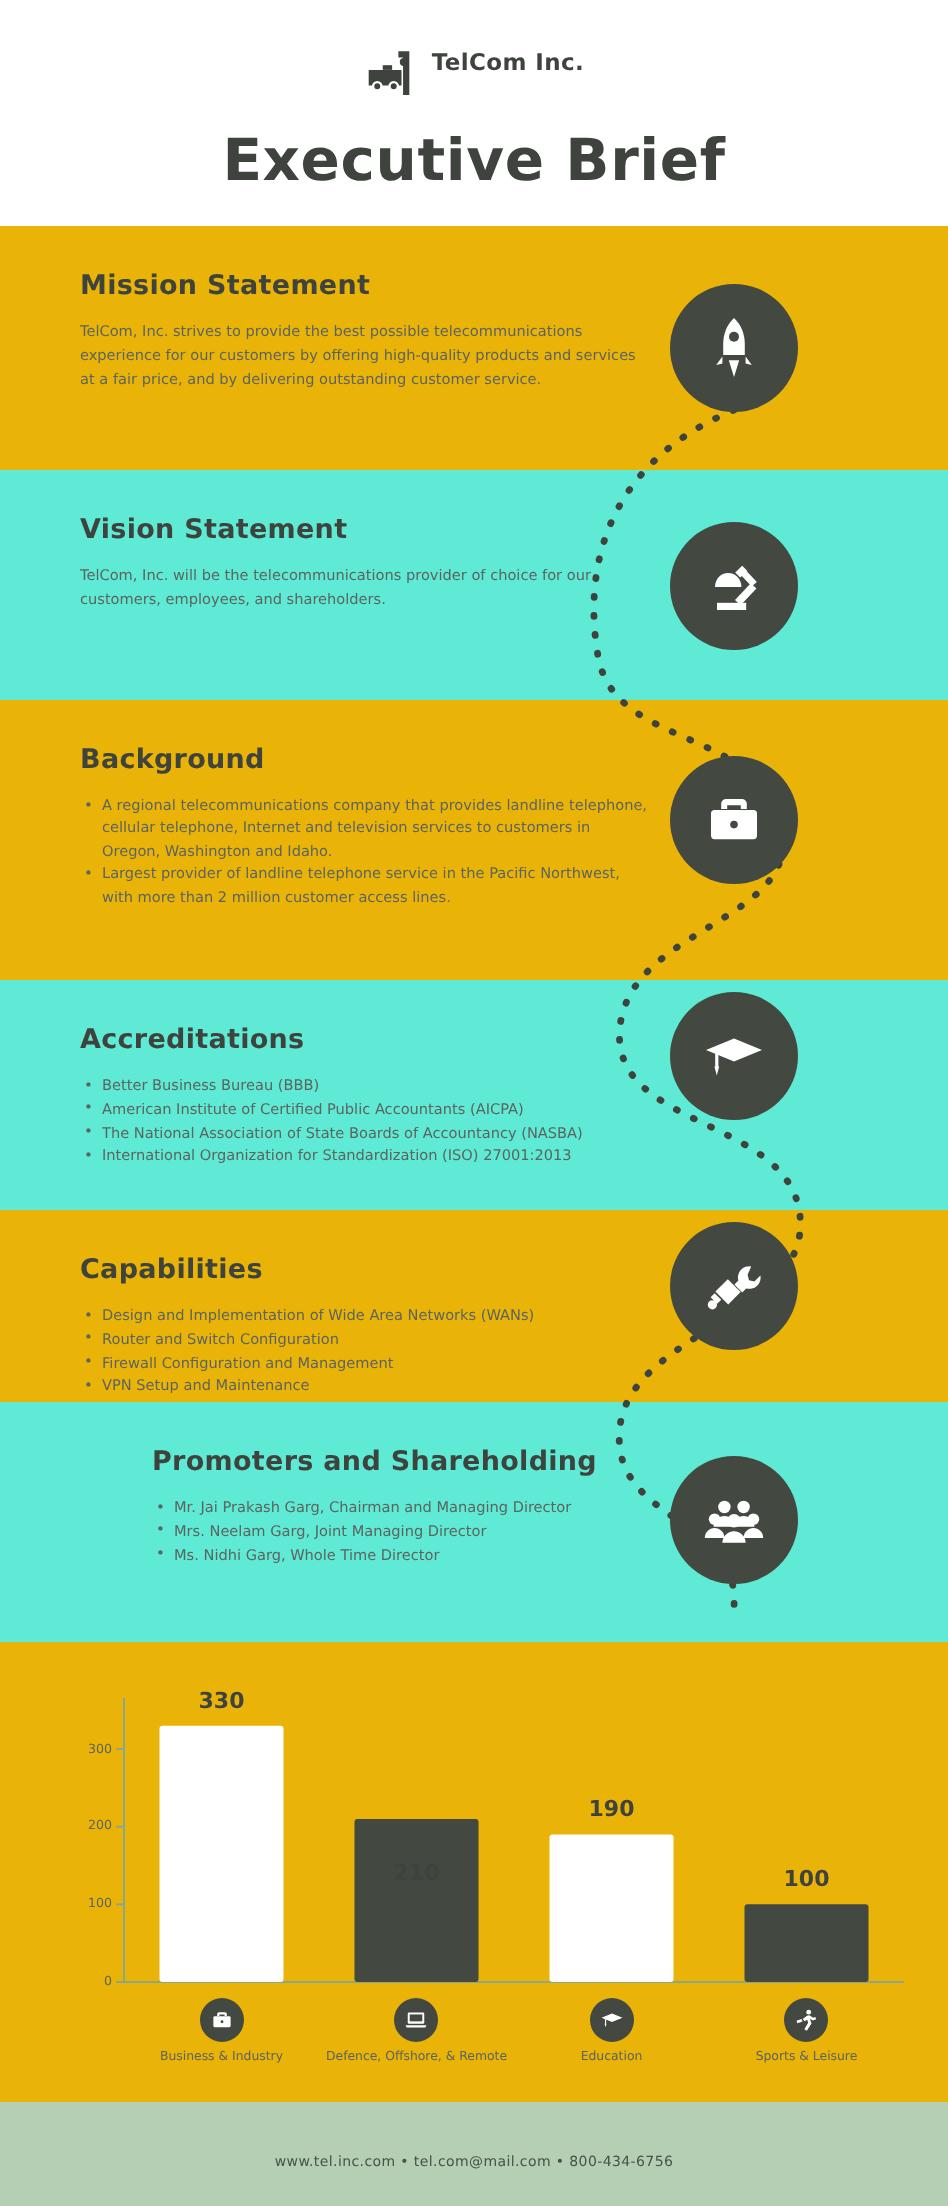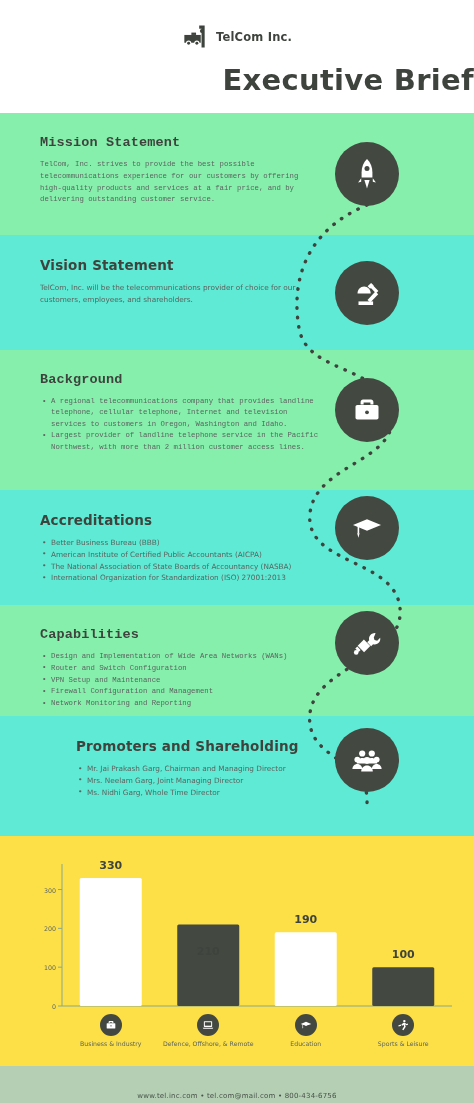--- a/index.html
+++ b/index.html
@@ -6,35 +6,35 @@
   html, body {
     width: 474px;
     background: #ffffff;
     font-family: "DejaVu Sans", "Liberation Sans", sans-serif;
   }
   body { width: 474px; height: 1103px; position: relative; overflow: hidden; }
 
   
   .header { height: 113px; background: #ffffff; position: relative; }
   .logo-row {
-    display: flex; align-items: center; justify-content: center;
+    display: flex; justify-content: center;
     gap: 9px; padding-top: 24px;
   }
   .logo-mark { width: 25px; height: 25px; display: block; }
   .logo-text {
     font-size: 11.5px; font-weight: bold; color: #3e443d; letter-spacing: .2px;
   }
   .doc-title {
-    text-align: right; font-size: 29px; font-weight: bold;
+    text-align: center; font-size: 29px; font-weight: bold;
     color: #3e443d; letter-spacing: .3px; margin-top: 14px;
   }
 
   
   .band { position: relative; width: 474px; }
-  .band.green { background: #86efac; font-family: Liberation Mono, monospace; }
+  .band.green { background: #eab308; }
   .band.white { background: #5eead4; }
   .band-inner { padding: 22px 150px 0 40px; }
   .sec-title {
     font-size: 13.5px; font-weight: bold; color: #3e443d;
     letter-spacing: .15px; margin-bottom: 9px;
   }
   .sec-body {
     font-size: 7.3px; line-height: 1.62; color: #5c6460;
   }
   .sec-list { list-style: none; }
@@ -55,21 +55,21 @@
   }
   .icon-circle svg { width: 32px; height: 32px; fill: #ffffff; display: block; }
 
   
   .connector {
     position: absolute; left: 0; top: 113px; width: 474px; height: 707px;
     z-index: 2; pointer-events: none;
   }
 
   
-  .chart-band { background: #fde047; height: 230px; position: relative; }
+  .chart-band { background: #eab308; height: 230px; position: relative; }
   .chart-area { position: absolute; left: 0; top: 0; width: 474px; height: 230px; }
   .chart-labels { position: absolute; left: 0; top: 0; width: 474px; height: 230px; }
   .bar-value {
     position: absolute; font-size: 11px; font-weight: bold; color: #3e443d;
     text-align: center; transform: translateX(-50%);
   }
   .axis-tick {
     position: absolute; font-size: 6.3px; color: #5c6460;
     text-align: right; transform: translateY(-50%);
   }
@@ -139,28 +139,28 @@
       <div class="band-inner">
         <div class="sec-title">Accreditations</div>
         <ul class="sec-list">
           <li>Better Business Bureau (BBB)</li>
           <li>American Institute of Certified Public Accountants (AICPA)</li>
           <li>The National Association of State Boards of Accountancy (NASBA)</li>
           <li>International Organization for Standardization (ISO) 27001:2013</li>
         </ul>
       </div>
     </div>
-    <div class="band green" style="height: 111px;">
+    <div class="band green" style="height: 96px;">
       <div class="band-inner">
         <div class="sec-title">Capabilities</div>
         <ul class="sec-list">
           <li>Design and Implementation of Wide Area Networks (WANs)</li>
           <li>Router and Switch Configuration</li>
+          <li>Firewall Configuration and Management</li>
           <li>VPN Setup and Maintenance</li>
-          <li>Firewall Configuration and Management</li>
           <li>Network Monitoring and Reporting</li>
         </ul>
       </div>
     </div>
     <div class="band white" style="height: 120px; padding-left: 36px;">
       <div class="band-inner">
         <div class="sec-title">Promoters and Shareholding</div>
         <ul class="sec-list">
           <li>Mr. Jai Prakash Garg, Chairman and Managing Director</li>
           <li>Mrs. Neelam Garg, Joint Managing Director</li>

